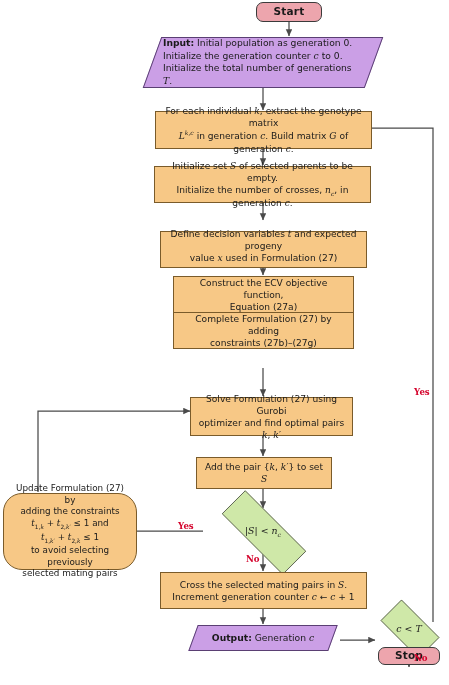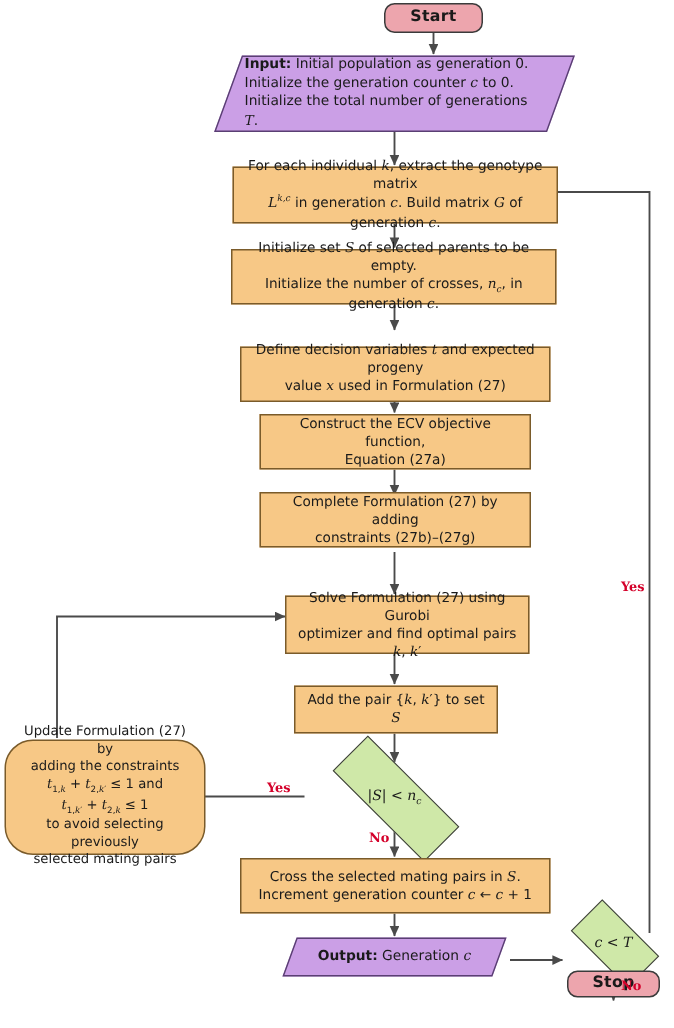--- a/index.html
+++ b/index.html
@@ -128,21 +128,21 @@
       value <i class="v">x</i> used in Formulation (27)
     </span>
   </div>
 
   <div class="node process" style="left:173px;top:276px;width:181px;height:37px;">
     <span class="txt">
       Construct the ECV objective function,<br>Equation (27a)
     </span>
   </div>
 
-  <div class="node process" style="left:173px;top:328px;width:181px;height:37px;">
+  <div class="node process" style="left:173px;top:312px;width:181px;height:37px;">
     <span class="txt">
       Complete Formulation (27) by adding<br>constraints (27b)–(27g)
     </span>
   </div>
 
   <div class="node process" style="left:190px;top:397px;width:163px;height:39px;">
     <span class="txt">
       Solve Formulation (27) using Gurobi<br>
       optimizer and find optimal pairs <i class="v">k</i>, <i class="v">k</i>′
     </span>

